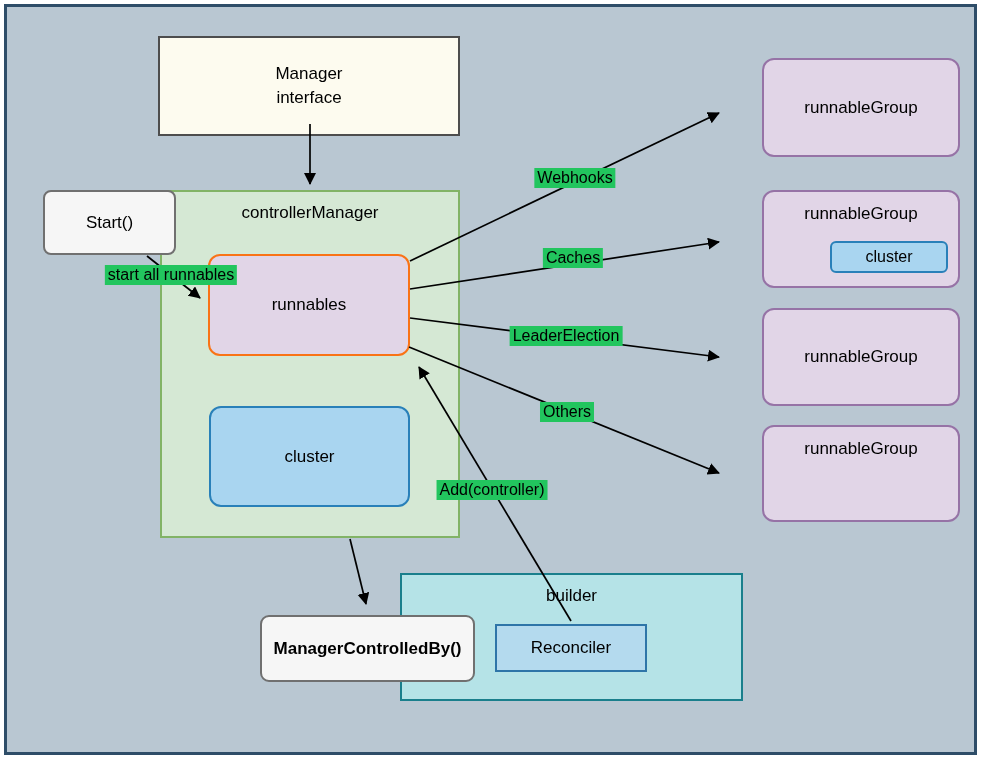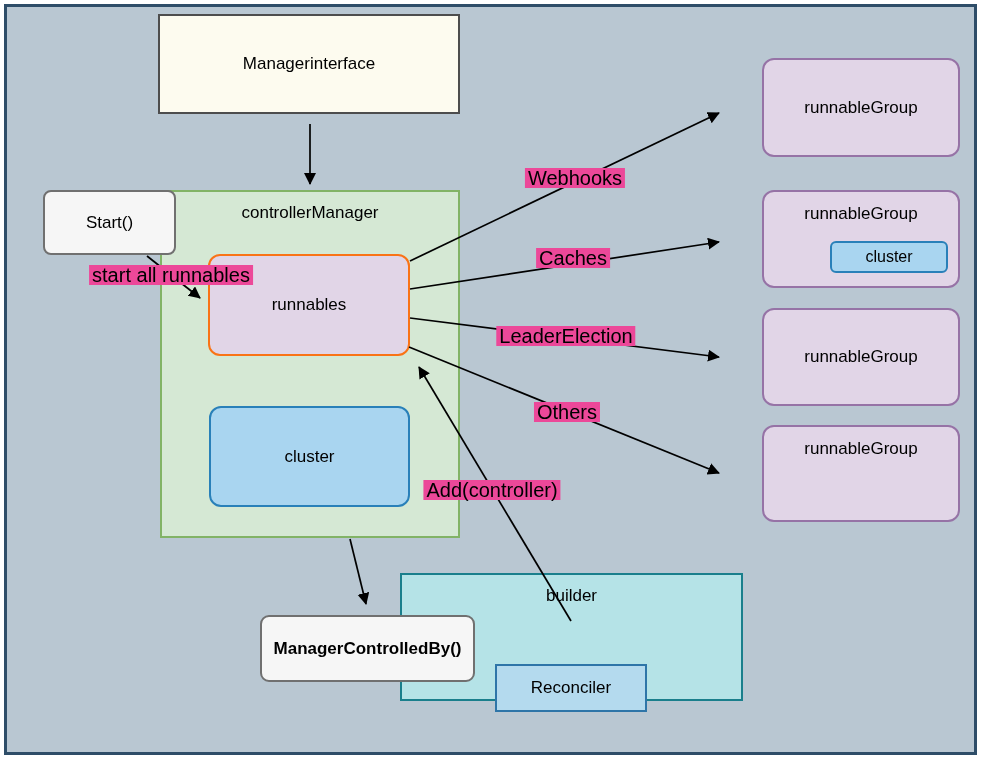--- a/index.html
+++ b/index.html
@@ -14,23 +14,23 @@
     box-sizing:border-box;
     background:#b9c7d2;
     border:3px solid #2e4d68;
   }
   .node {
     position:absolute; box-sizing:border-box;
     display:flex; align-items:center; justify-content:center;
     text-align:center; z-index:1;
   }
   .node-manager-interface {
-    left:158px; top:14px; width:302px; height:100px;
+    left:158px; top:36px; width:302px; height:100px;
     background:#fdfbef; border:2px solid #4d4d4d;
-    flex-direction:row; font-size:17px; line-height:24px;
+    flex-direction:column; font-size:17px; line-height:24px;
   }
   .node-controller-manager {
     left:160px; top:190px; width:300px; height:348px;
     background:#d5e8d4; border:2px solid #82b366;
     align-items:flex-start;
   }
   .container-title { margin-top:11px; font-size:17px; }
   .node-start {
     left:43px; top:190px; width:133px; height:65px;
     background:#f6f6f6; border:2px solid #707070; border-radius:8px;
@@ -75,36 +75,35 @@
   }
   .node-builder {
     left:400px; top:573px; width:343px; height:128px;
     background:#b5e3e7; border:2px solid #1a7f8c;
     align-items:flex-start;
   }
   .node-reconciler {
     left:495px; top:624px; width:152px; height:48px;
     background:#b4daee; border:2px solid #2e75a8;
     font-size:17px;
-    margin-top:40px;
   }
   .node-mcb {
     left:260px; top:615px; width:215px; height:67px;
     background:#f6f6f6; border:2px solid #707070; border-radius:9px;
     font-size:17px;
     font-weight:bold;
   }
   .edges-svg {
     position:absolute; left:0; top:0; width:988px; height:764px;
     z-index:2; pointer-events:none;
   }
   .edge-label {
     position:absolute; z-index:3;
-    background:#ec4899; padding:0 3px;
-    font-size:20px; line-height:20px; white-space:nowrap;
+    background:#22c55e; padding:0 3px;
+    font-size:16px; line-height:20px; white-space:nowrap;
     transform:translate(-50%,-50%);
   }
   .lbl-webhooks        { left:575px; top:178px; }
   .lbl-caches          { left:573px; top:258px; }
   .lbl-leader-election { left:566px; top:336px; }
   .lbl-others         { left:567px; top:412px; }
   .lbl-add-controller  { left:492px; top:490px; }
   .lbl-start-all       { left:171px; top:275px; }
 </style>
 </head>

